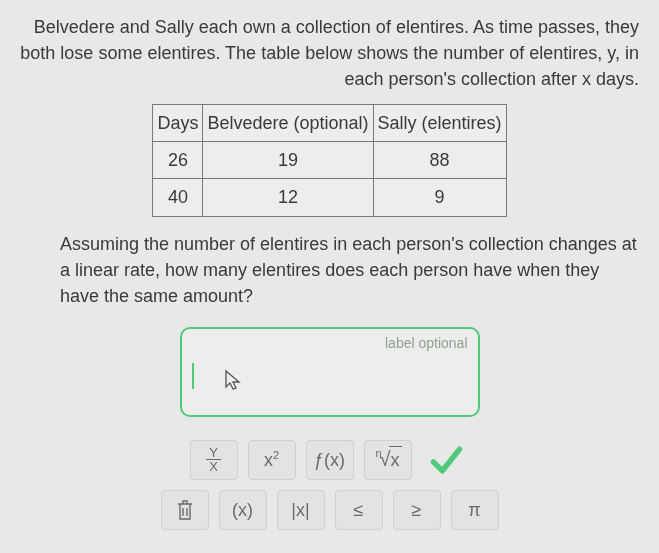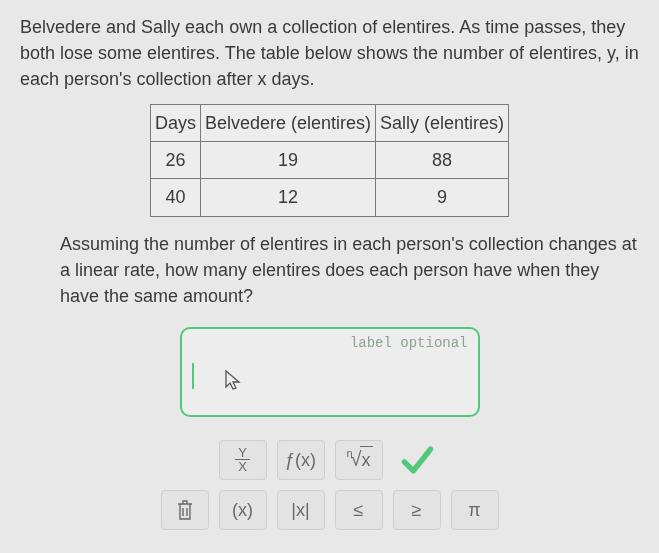--- a/index.html
+++ b/index.html
@@ -6,21 +6,21 @@
     body {
       width: 659px;
       height: 553px;
       background: #e8e8e8;
       font-family: Arial, sans-serif;
       color: #3a3a3a;
       padding: 14px 20px;
       font-size: 18px;
       line-height: 1.45;
     }
-    .problem-text { margin-bottom: 12px; }
+    .problem-text { margin-bottom: 12px; text-align: right; }
     .data-table {
       border-collapse: collapse;
       margin: 0 auto 14px auto;
       background: #ededed;
     }
     .data-table th, .data-table td {
       border: 1px solid #7a7a7a;
       padding: 5px 4px;
       text-align: center;
       font-size: 18px;
@@ -37,21 +37,20 @@
       height: 90px;
       background: #ededed;
       margin-bottom: 16px;
     }
     .answer-label {
       position: absolute;
       top: 4px;
       right: 10px;
       color: #8fa38f;
       font-size: 14px;
-      font-family: Liberation Mono, monospace;
     }
     .answer-cursor {
       position: absolute;
       left: 10px;
       top: 34px;
       width: 2px;
       height: 26px;
       background: #4fc97a;
     }
     .answer-pointer {
@@ -91,21 +90,21 @@
   </style>
 </head>
 <body>
 
 <div class="problem-text">Belvedere and Sally each own a collection of elentires. As time passes, they both lose some elentires. The table below shows the number of elentires, y, in each person's collection after x days.</div>
 
 <table class="data-table">
   <tbody>
       <tr>
     <th>Days</th>
-    <th>Belvedere (elentires)</th>
+    <th>Belvedere (optional)</th>
     <th>Sally (elentires)</th>
   </tr>
   <tr>
     <td>26</td>
     <td>19</td>
     <td>88</td>
   </tr>
   <tr>
     <td>40</td>
     <td>12</td>
@@ -126,20 +125,23 @@
         </svg>
     </div>
   </div>
 
   <div class="toolbar">
     <div class="tool-btn">
       <div class="frac">
           <span class="top">Y</span>
           <span>X</span>
         </div>
+    </div>
+    <div class="tool-btn">
+      <span><span>x</span><sup>2</sup></span>
     </div>
     <div class="tool-btn">
       <span>ƒ(x)</span>
     </div>
     <div class="tool-btn">
       <span style="position:relative;display:inline-flex;align-items:center;">
         <sup style="position:relative;top:-6px;left:2px;">n</sup>
         <span style="font-size:20px;">√</span>
         <span style="border-top:1px solid #6a6a6a;padding:0 2px;margin-left:-2px;">x</span>
       </span>

